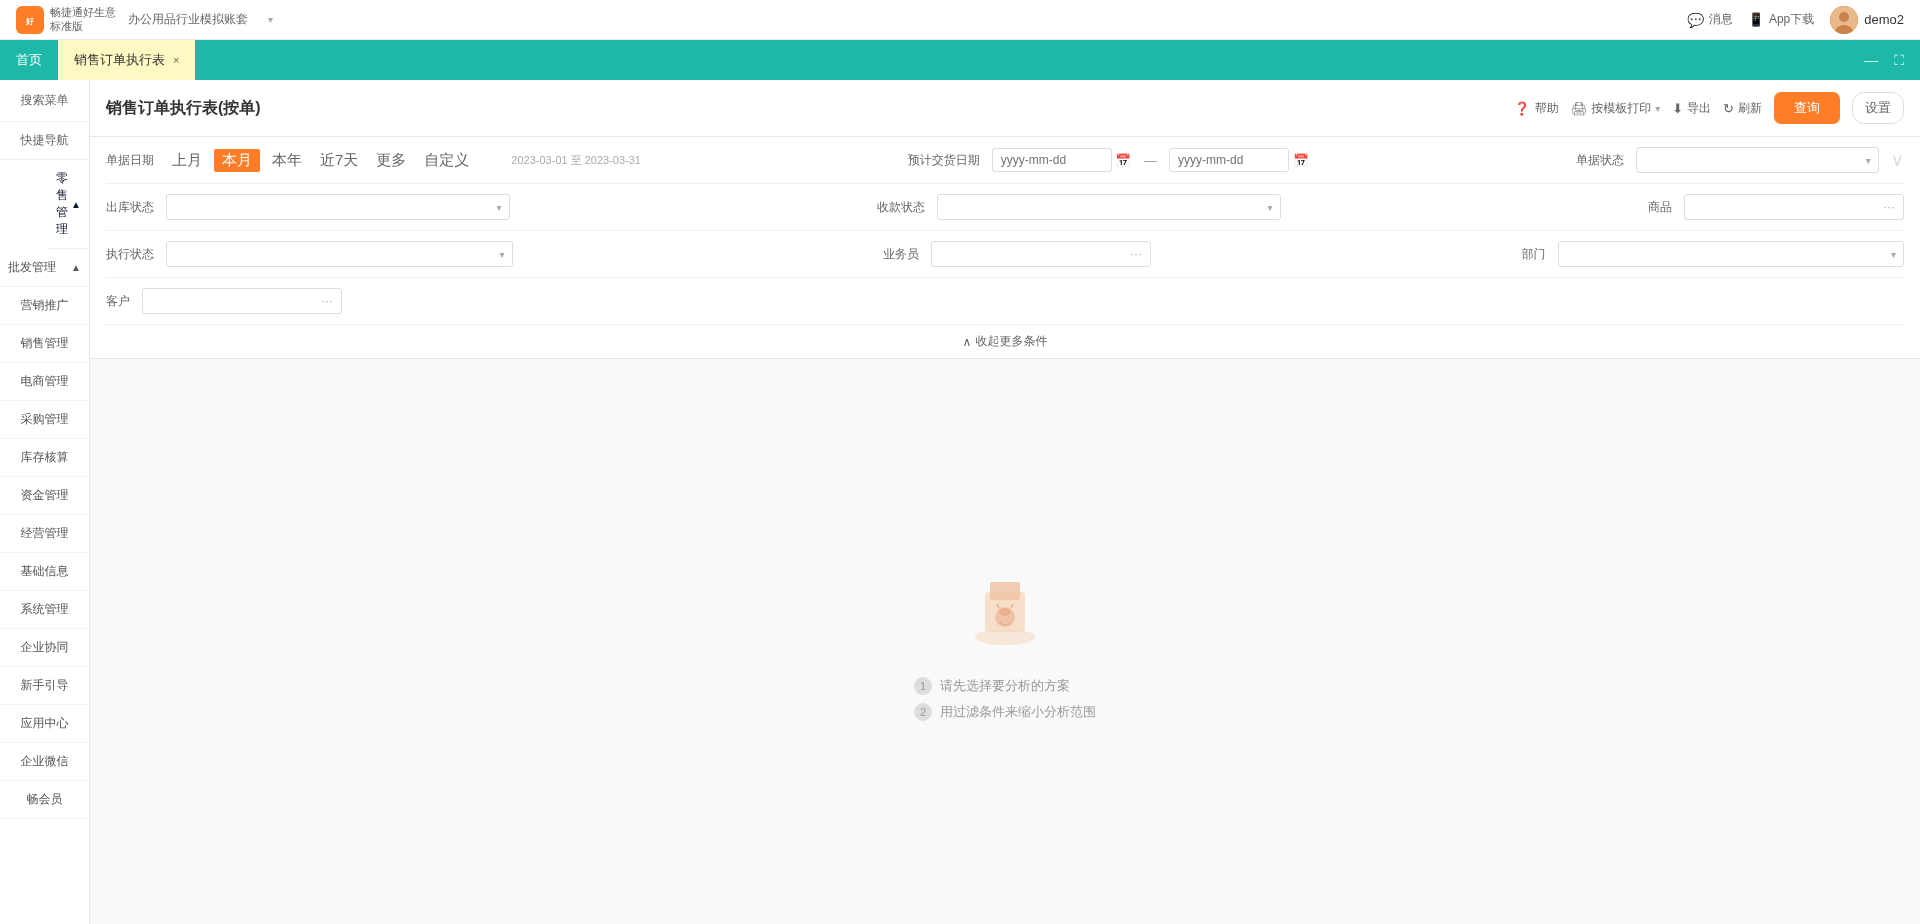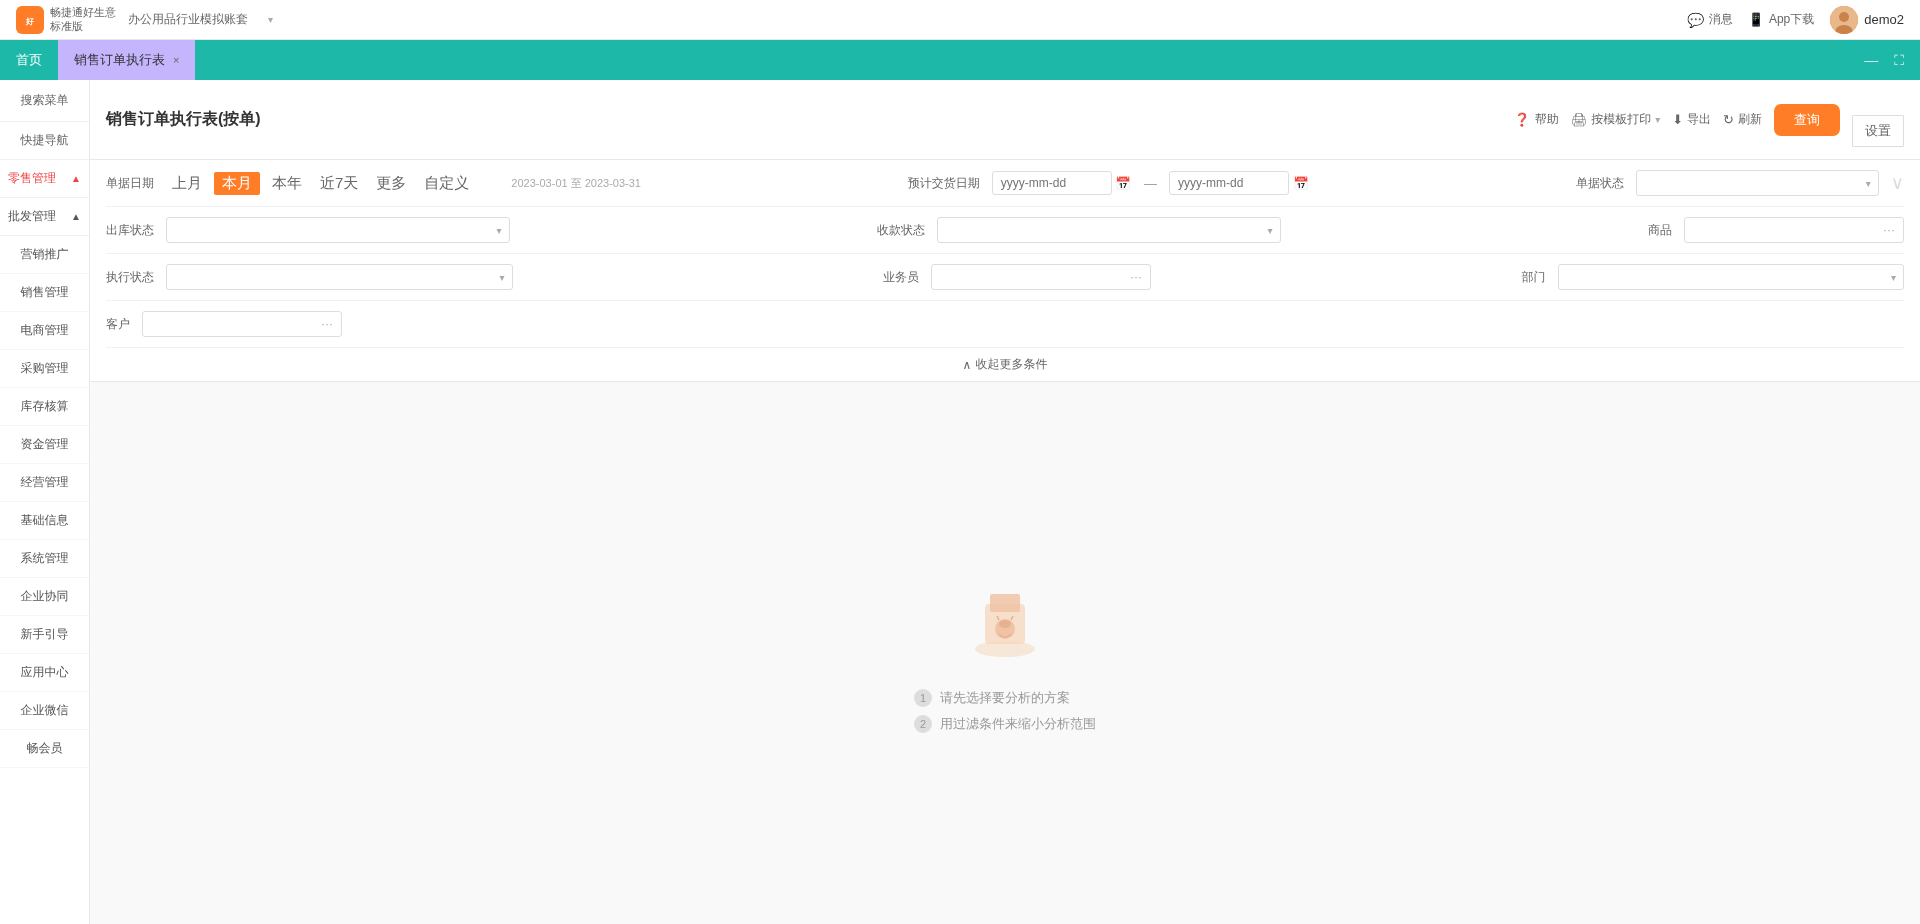--- a/index.html
+++ b/index.html
@@ -14,38 +14,38 @@
     .logo-text { font-size: 11px; color: #666; line-height: 1.2; }
     .breadcrumb-area { display: flex; align-items: center; gap: 20px; color: #666; font-size: 12px; font-family: Liberation Serif, serif; }
     .top-bar-right { display: flex; align-items: center; gap: 16px; }
     .top-bar-btn { display: flex; align-items: center; gap: 4px; color: #666; font-size: 12px; cursor: pointer; }
     .user-avatar { width: 28px; height: 28px; border-radius: 50%; background: #ff7d26; display: flex; align-items: center; justify-content: center; color: #fff; font-size: 11px; overflow: hidden; }
 
     
     .tab-bar { height: 40px; background: #1eb8a8; display: flex; align-items: center; padding: 0 0 0 0; flex-shrink: 0; }
     .tab-item { height: 40px; display: flex; align-items: center; padding: 0 16px; font-size: 13px; color: rgba(255,255,255,0.85); cursor: pointer; position: relative; }
     .tab-item.home { color: #fff; }
-    .tab-item.active { background: #c4b5fd; color: #333; }
+    .tab-item.active { background: #fef9c3; color: #333; }
     .tab-item .close-btn { margin-left: 8px; font-size: 11px; color: #666; cursor: pointer; }
     .tab-spacer { flex: 1; }
     .tab-actions { display: flex; align-items: center; gap: 8px; padding-right: 12px; }
     .tab-win-btn { color: rgba(255,255,255,0.8); font-size: 14px; cursor: pointer; padding: 4px; }
 
     
     .main-area { display: flex; flex: 1; overflow: hidden; }
 
     
     .sidebar { width: 90px; background: #fff; border-right: 1px solid #e8e8e8; display: flex; flex-direction: column; overflow-y: auto; flex-shrink: 0; }
     .sidebar-search { padding: 8px; border-bottom: 1px solid #f0f0f0; }
     .sidebar-search-btn { width: 100%; text-align: center; font-size: 12px; color: #666; padding: 4px 0; cursor: pointer; }
     .sidebar-nav { padding: 6px 0; border-bottom: 1px solid #f0f0f0; }
     .sidebar-nav-btn { width: 100%; text-align: center; font-size: 12px; color: #666; padding: 4px 0; cursor: pointer; }
     .sidebar-item { padding: 10px 4px; text-align: center; font-size: 12px; color: #555; cursor: pointer; display: flex; flex-direction: column; align-items: center; gap: 3px; border-bottom: 1px solid #f5f5f5; }
     .sidebar-section { font-size: 12px; color: #555; padding: 10px 8px; cursor: pointer; display: flex; align-items: center; justify-content: space-between; border-bottom: 1px solid #f0f0f0; }
-    .sidebar-section.expanded { color: #ef4444; }
+    .sidebar-section.expanded { color: #0f172a; margin-left: 48px; }
 
     
     .content-area { flex: 1; display: flex; flex-direction: column; overflow: hidden; }
 
     
     .left-panel { width: 165px; background: #fff; border-right: 1px solid #e8e8e8; flex-shrink: 0; display: flex; flex-direction: column; }
     .left-panel-header { padding: 8px 10px; display: flex; align-items: center; justify-content: space-between; border-bottom: 1px solid #f0f0f0; }
     .left-panel-title { font-size: 12px; color: #666; }
     .left-panel-actions { display: flex; align-items: center; gap: 6px; }
     .left-panel-btn { width: 18px; height: 18px; border-radius: 50%; display: flex; align-items: center; justify-content: center; font-size: 12px; cursor: pointer; }
@@ -78,21 +78,21 @@
     
     .filter-select { border: 1px solid #ddd; border-radius: 3px; padding: 5px 24px 5px 8px; font-size: 12px; color: #333; background: #fff; cursor: pointer; appearance: none; width: 100%; outline: none; }
     .select-wrap { position: relative; flex: 1; }
     .select-wrap::after { content: '▾'; position: absolute; right: 8px; top: 50%; transform: translateY(-50%); color: #aaa; font-size: 10px; pointer-events: none; }
 
     
     .collapse-more { text-align: center; padding: 8px; font-size: 12px; color: #666; cursor: pointer; display: flex; align-items: center; justify-content: center; gap: 4px; }
 
     
     .search-btn { background: #ff7d26; color: #fff; border: none; border-radius: 7px; padding: 7px 20px; font-size: 13px; cursor: pointer; }
-    .settings-btn { background: #fff; color: #666; border: 1px solid #ddd; border-radius: 1px; padding: 6px 12px; font-size: 13px; cursor: pointer; margin-top: 23px; }
+    .settings-btn { background: #fff; color: #666; border: 1px solid #ddd; border-radius: 12px; padding: 6px 12px; font-size: 13px; cursor: pointer; }
 
     
     .empty-state { flex: 1; display: flex; flex-direction: column; align-items: center; justify-content: center; gap: 12px; background: #f9f9f9; }
     .empty-tips { display: flex; flex-direction: column; gap: 8px; }
     .empty-tip { display: flex; align-items: center; gap: 8px; font-size: 13px; color: #999; }
     .tip-num { width: 18px; height: 18px; border-radius: 50%; background: #ddd; color: #999; display: flex; align-items: center; justify-content: center; font-size: 11px; flex-shrink: 0; }
 
     
     .filter-container { background: #fff; padding: 0 16px; border-bottom: 1px solid #e8e8e8; flex-shrink: 0; }
     .filter-cell-label { font-size: 12px; color: #666; white-space: nowrap; }

